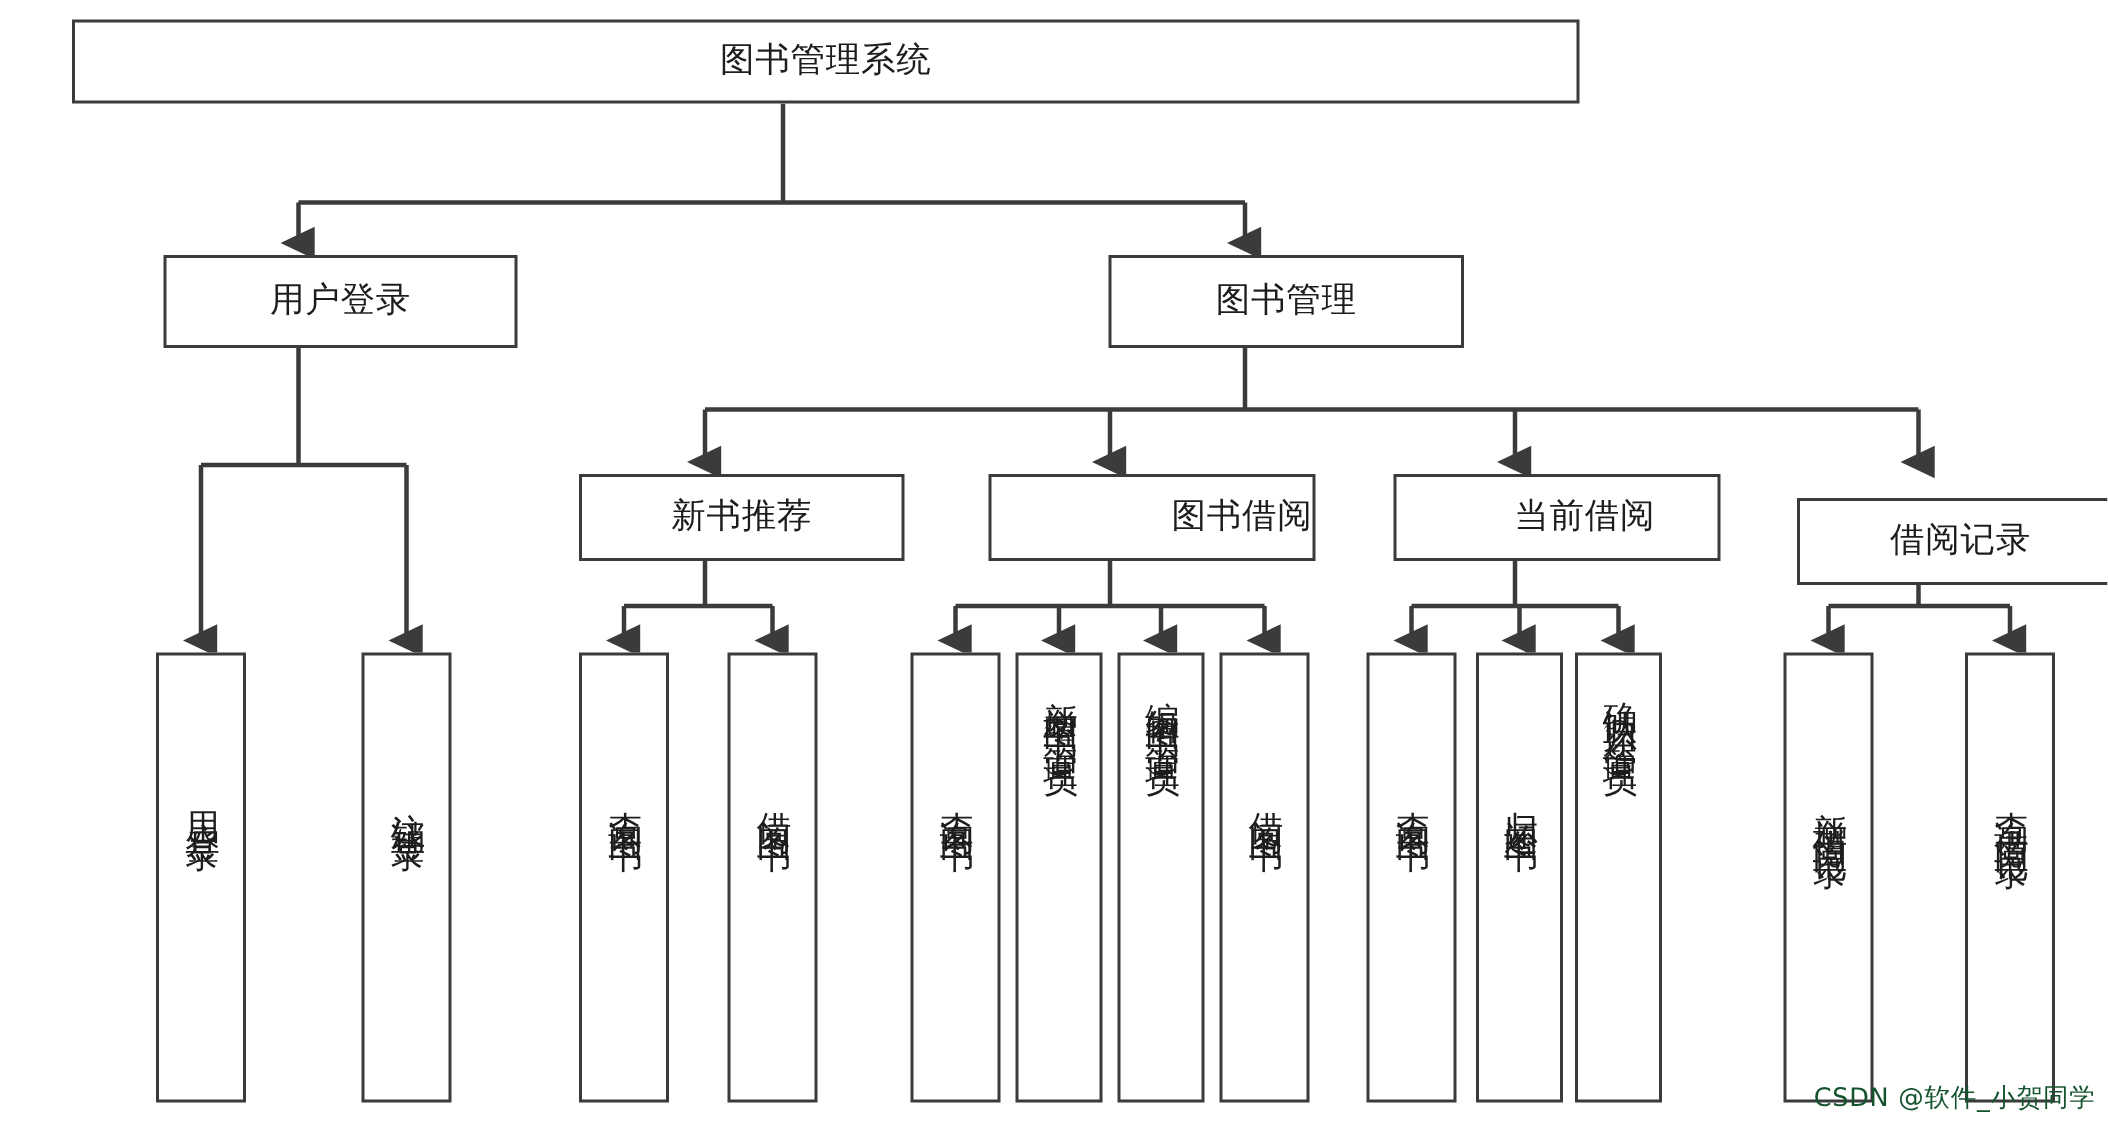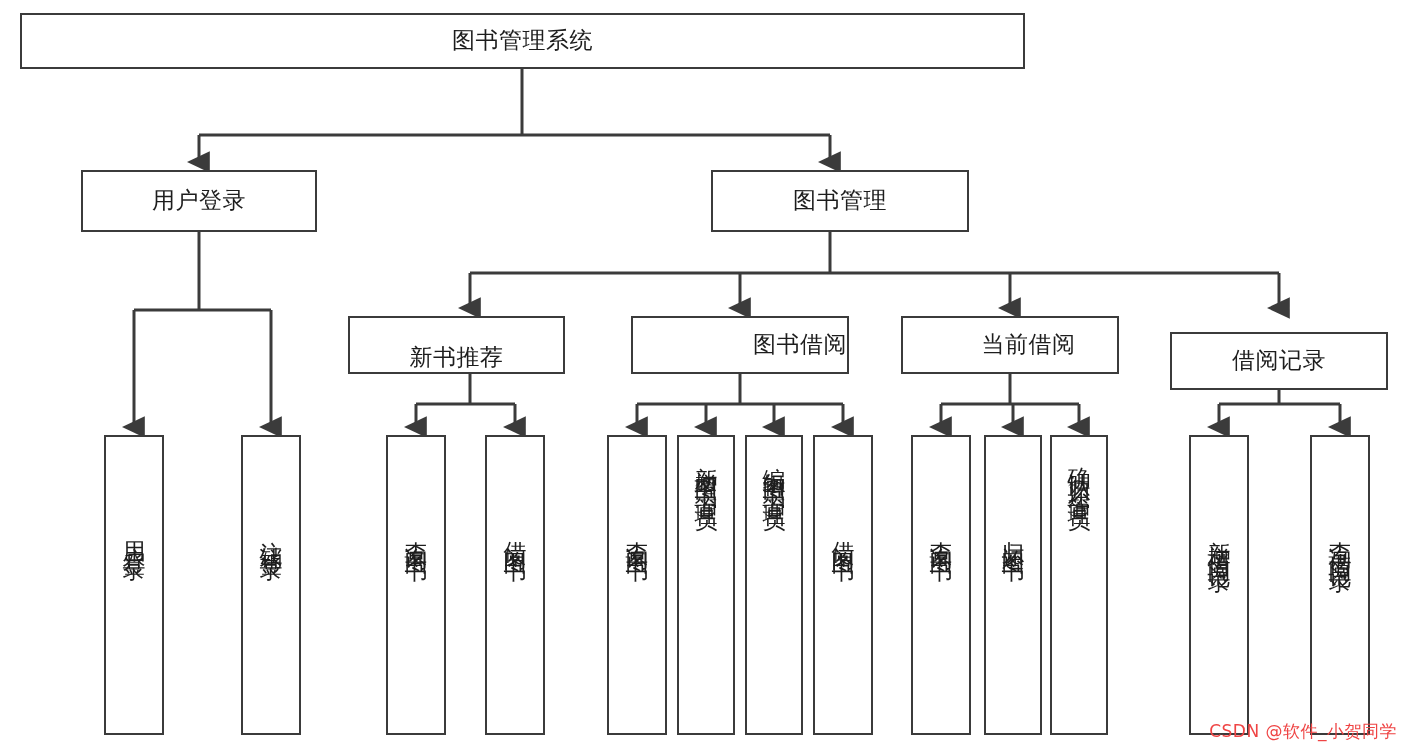--- a/index.html
+++ b/index.html
@@ -33,20 +33,21 @@
     display: flex;
     align-items: center;
     justify-content: center;
     color: #1d1d1d;
   }
   .node-h {
     font-size: 23px;
     line-height: 1.2;
     letter-spacing: 0.5px;
     white-space: nowrap;
+    margin-left: 28px;
   }
   .node-leaf {
     align-items: flex-start;
     justify-content: center;
     padding-top: 8px;
   }
   .vtext {
     writing-mode: vertical-rl;
     text-orientation: upright;
     font-size: 23px;
@@ -59,21 +60,21 @@
     padding-top: 78px;
   }
   .leaf-tall .vtext {
     padding-top: 4px;
   }
   .watermark {
     position: absolute;
     right: 8px;
     bottom: 4px;
     font-size: 17px;
-    color: #ef4444;
+    color: #14532d;
     letter-spacing: 0.5px;
     white-space: nowrap;
   }
 </style>
 </head>
 <body>
 
 <div id="canvas">
 
   <svg id="wires" viewBox="0 0 1405 747" xmlns="http://www.w3.org/2000/svg">
@@ -127,26 +128,26 @@
   </svg>
 
   <div class="node node-h" id="root-node" style="left: 20px; top: 13px; width: 1005px; height: 56px;">
     <span>图书管理系统</span>
   </div>
 
   <div id="level1-layer">
       <div class="node node-h" style="left: 81px; top: 170px; width: 236px; height: 62px;">
         <span>用户登录</span>
       </div>
-      <div class="node node-h" style="left: 711px; top: 170px; width: 258px; height: 62px;">
+      <div class="node node-h" style="left: 711px; top: 170px; width: 237px; height: 62px;">
         <span>图书管理</span>
       </div>
     </div>
   <div id="level2-layer">
-      <div class="node node-h" style="left: 348px; top: 316px; width: 217px; height: 58px; align-items: flex-end;">
+      <div class="node node-h" style="left: 358px; top: 316px; width: 217px; height: 58px;">
         <span>新书推荐</span>
       </div>
       <div class="node node-h" style="left: 631px; top: 316px; width: 218px; height: 58px; justify-content: flex-end;">
         <span>图书借阅</span>
       </div>
       <div class="node node-h" style="left: 901px; top: 316px; width: 218px; height: 58px; padding-left: 37px;">
         <span>当前借阅</span>
       </div>
       <div class="node node-h" style="left: 1170px; top: 332px; width: 218px; height: 58px;">
         <span>借阅记录</span>

